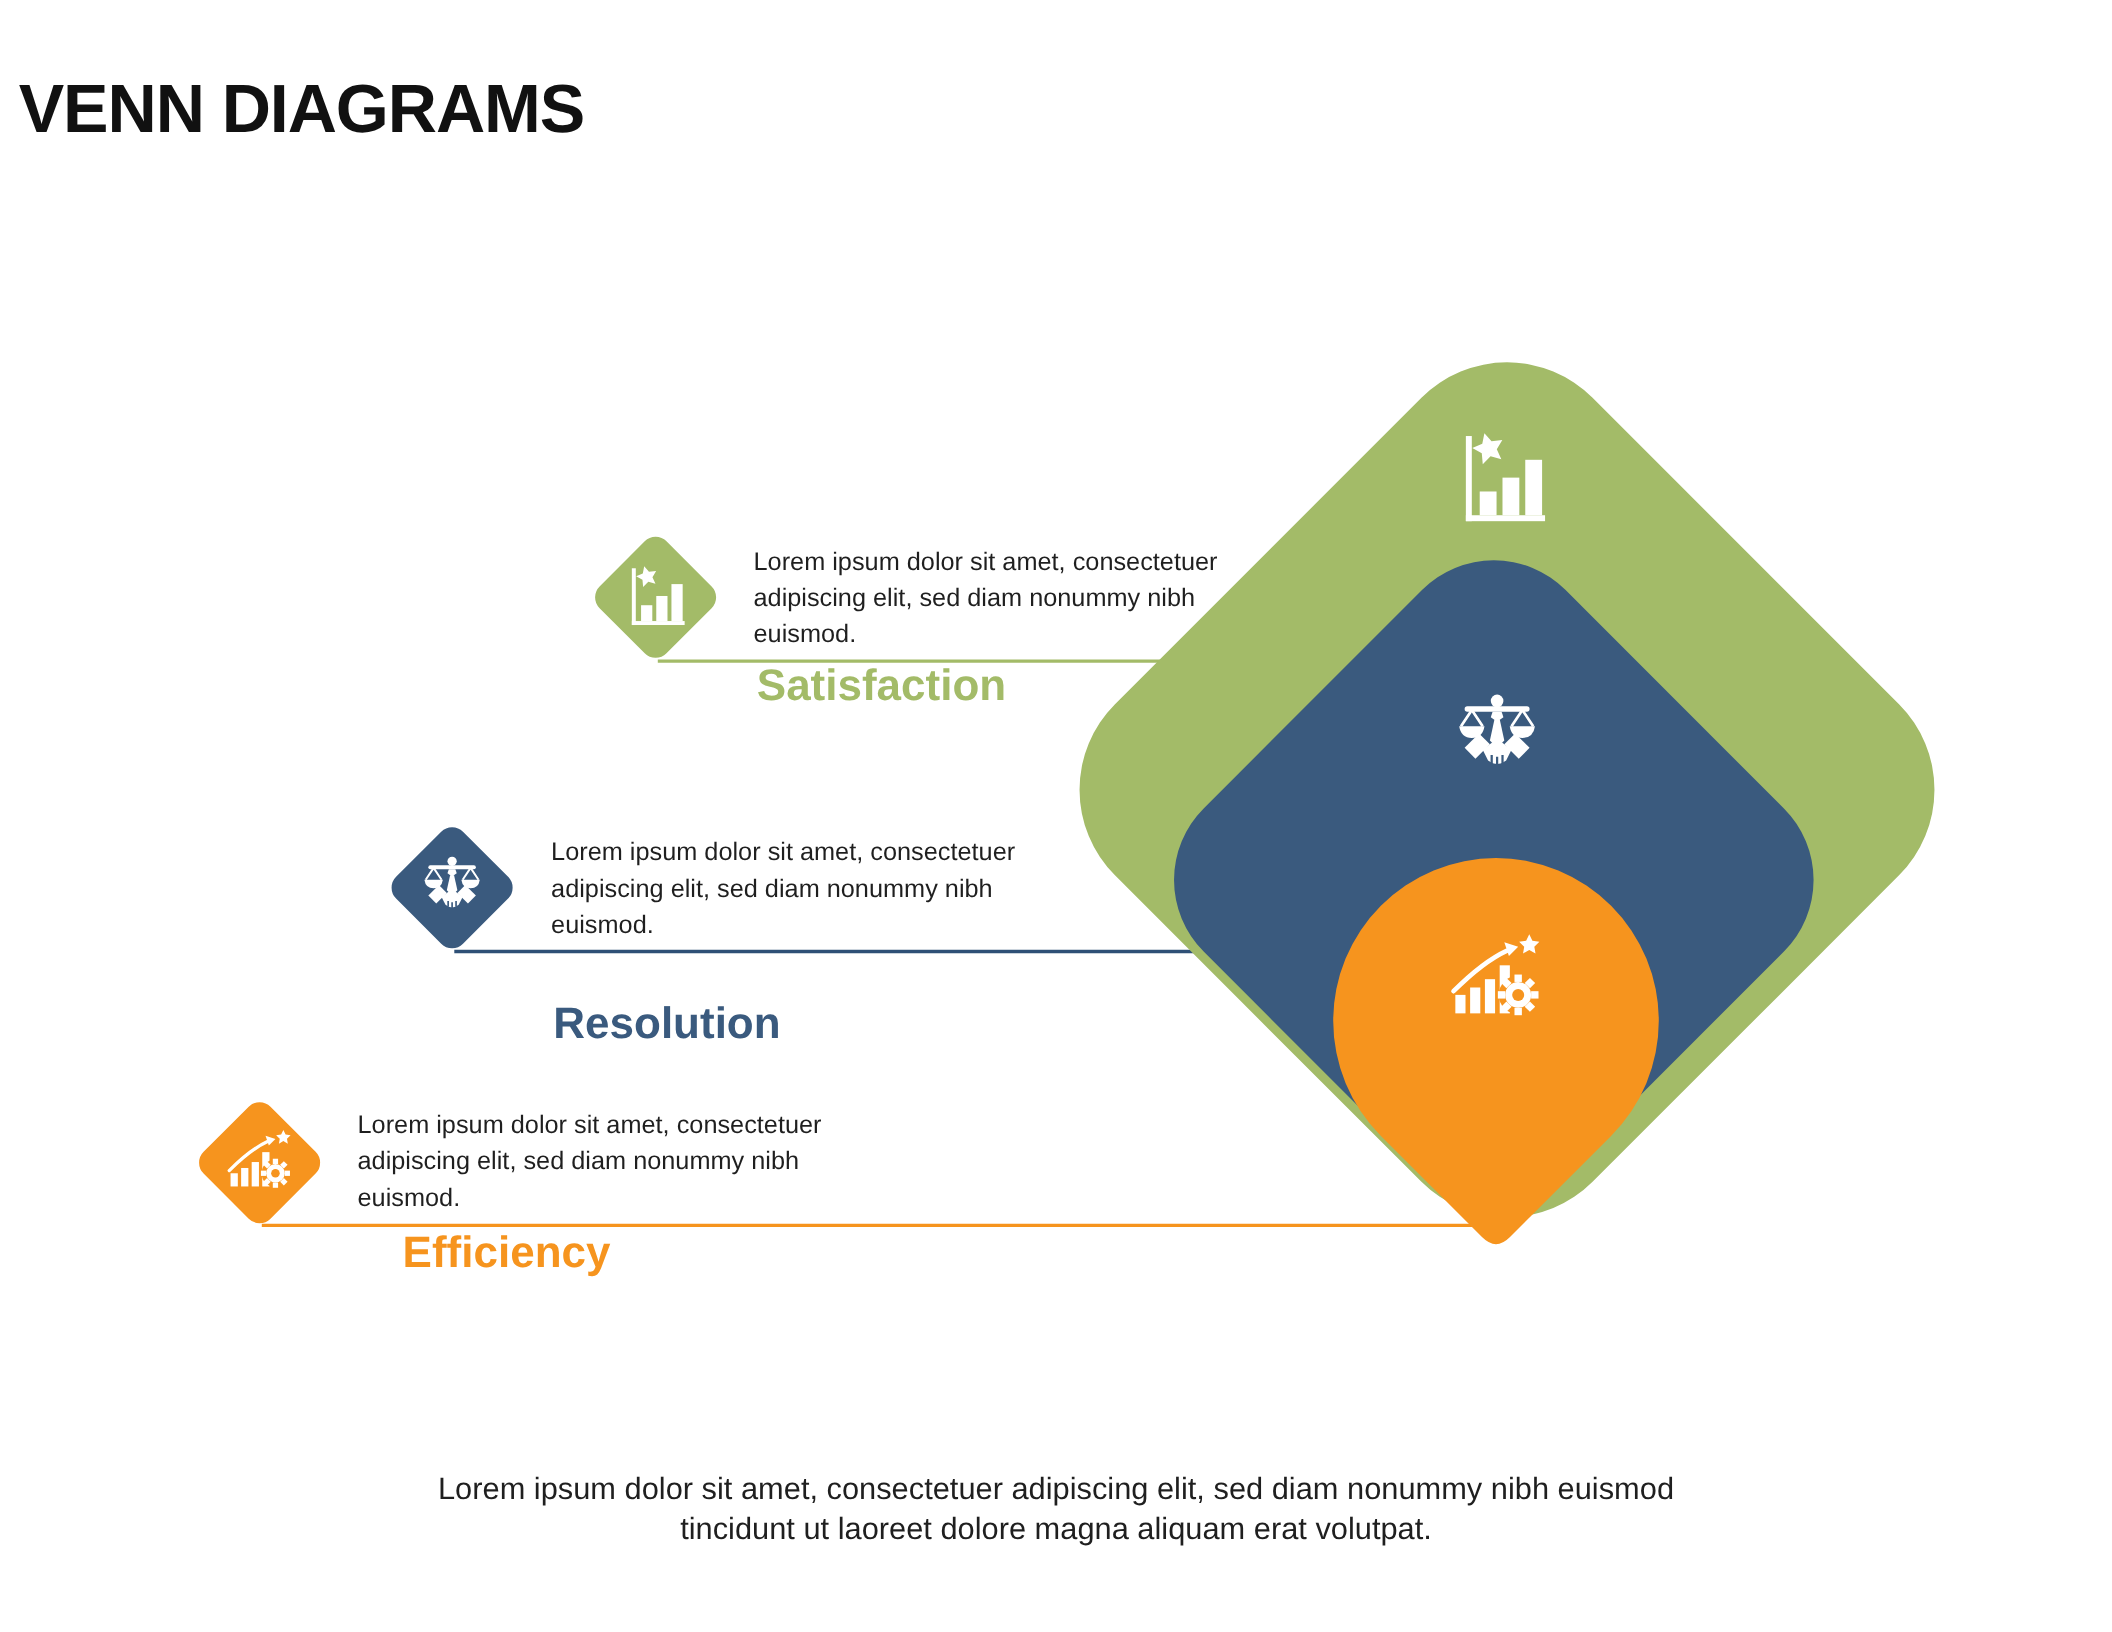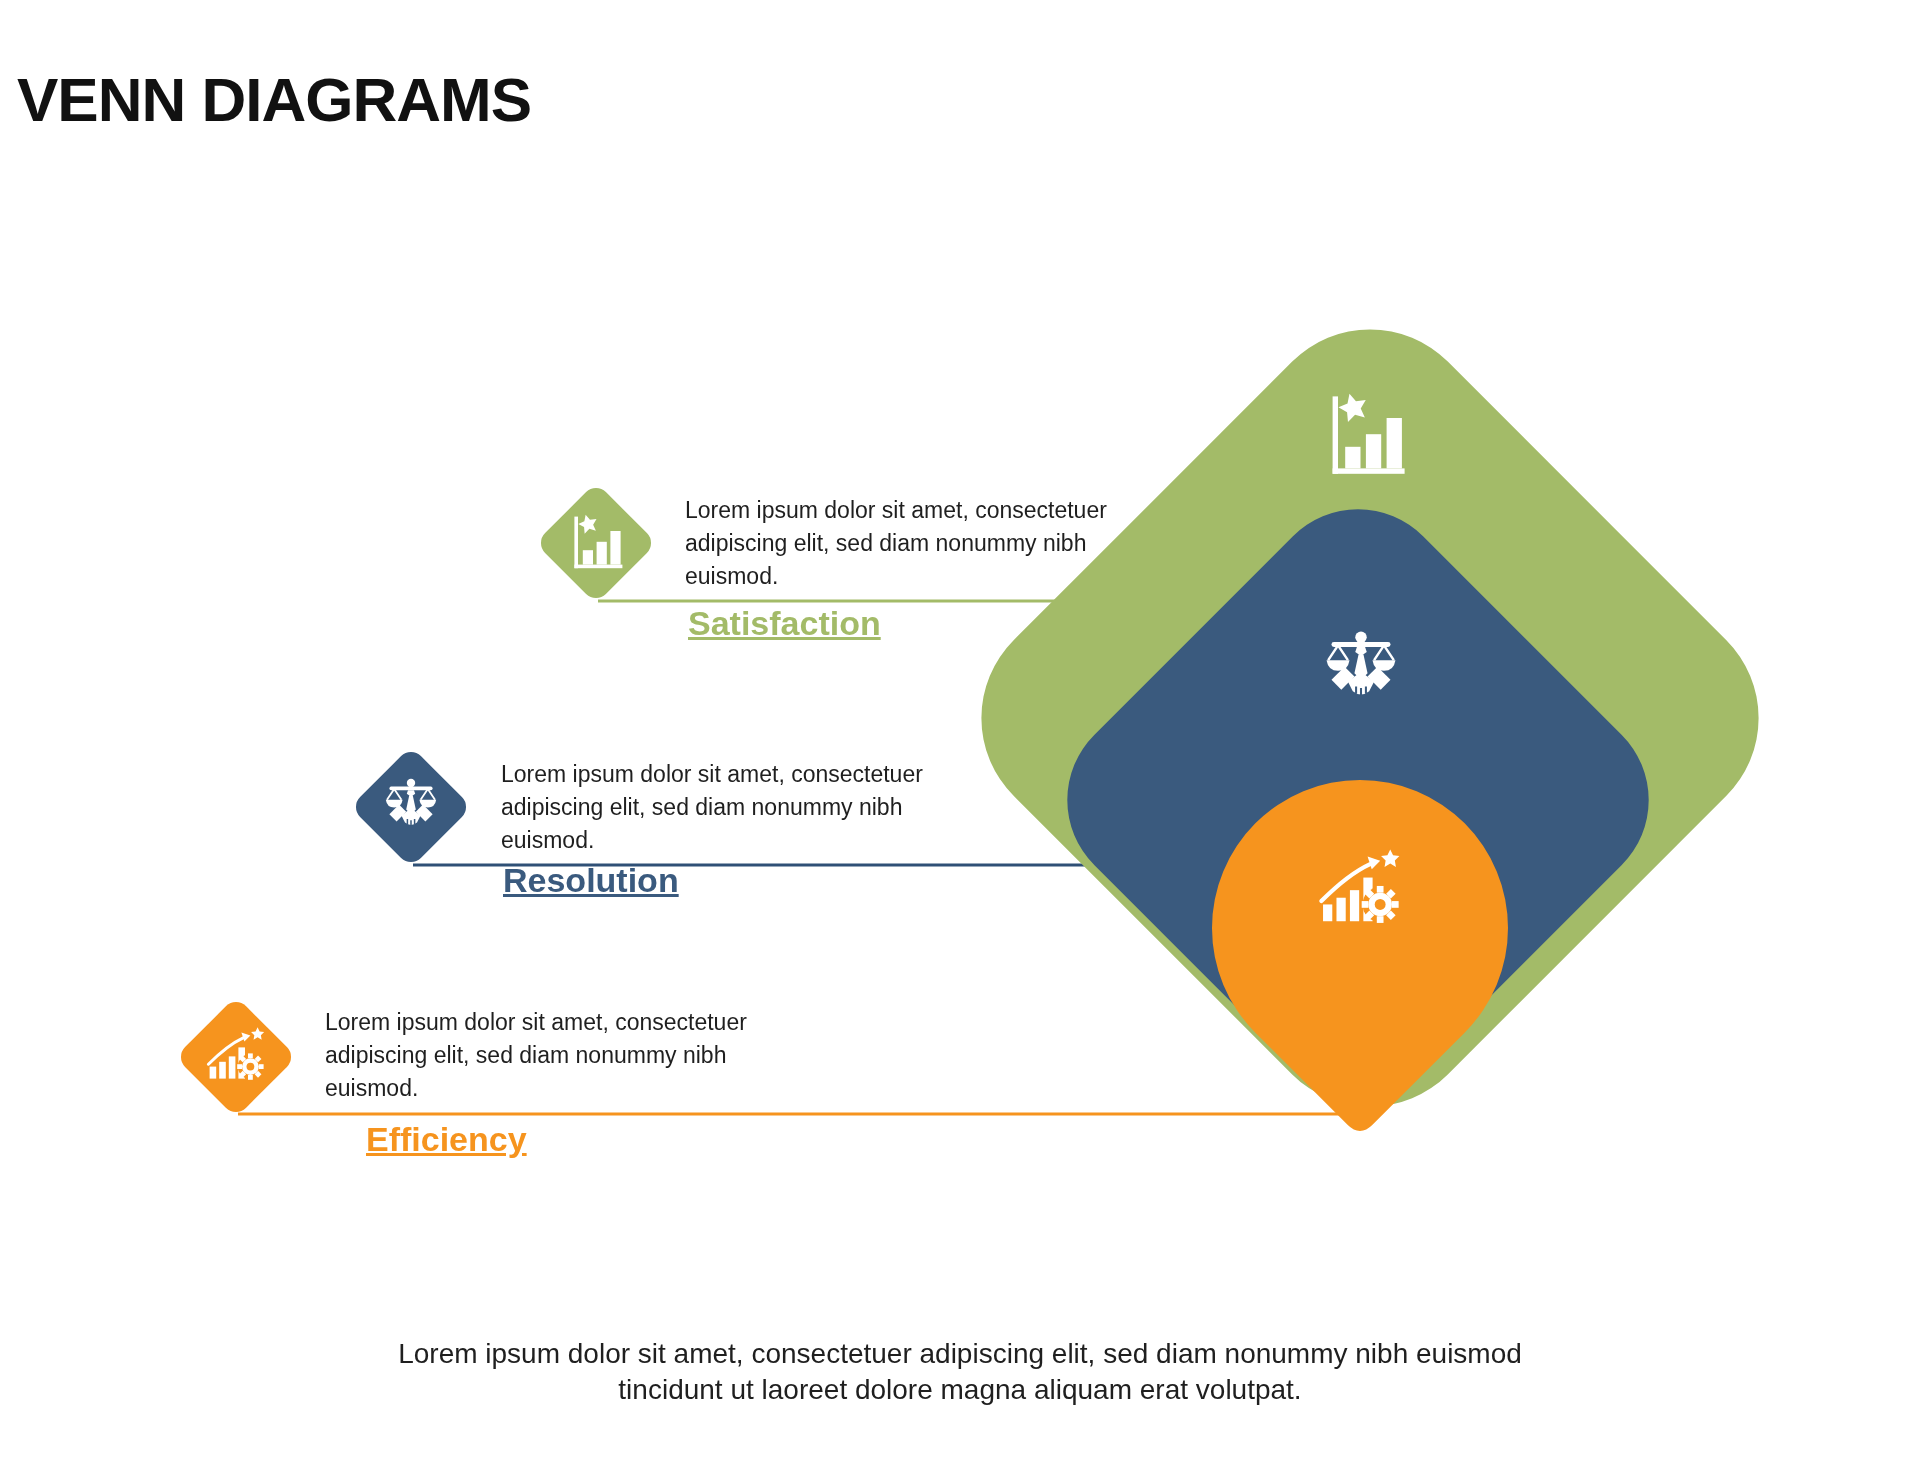--- a/index.html
+++ b/index.html
@@ -11,29 +11,29 @@
     position:absolute;top:64px;left:0;width:100%;
     text-align:left;font-size:62px;font-weight:bold;letter-spacing:-1px;
     color:var(--title_color,#111);
     padding-left:17px;
   }
   .diagram-svg{position:absolute;left:0;top:0;}
   .desc{
     position:absolute;font-size:23px;line-height:33px;color:var(--text,#1f1f1f);
   }
   .callout-label{
-    position:absolute;font-size:34px;font-weight:bold;line-height:38px;text-decoration:underline;
+    position:absolute;font-size:40px;font-weight:bold;line-height:38px;
   }
   .label-green{color:var(--green,#a3bb68);}
   .label-blue{color:var(--blue,#3a5a7e);}
   .label-orange{color:var(--orange,#f6941e);margin-left:41px;}
   .desc-1{left:685px;top:494px;width:470px;}
   .label-1{left:688px;top:604px;}
   .desc-2{left:501px;top:758px;width:470px;}
-  .label-2{left:503px;top:861px;}
+  .label-2{left:503px;top:912px;}
   .desc-3{left:325px;top:1006px;width:470px;}
   .label-3{left:325px;top:1120px;}
   .footer-text{
     position:absolute;top:1336px;left:50%;transform:translateX(-50%);
     width:1200px;text-align:center;
     font-size:28px;line-height:36px;color:var(--text,#1f1f1f);
   }
 </style>
 </head>
 <body>

